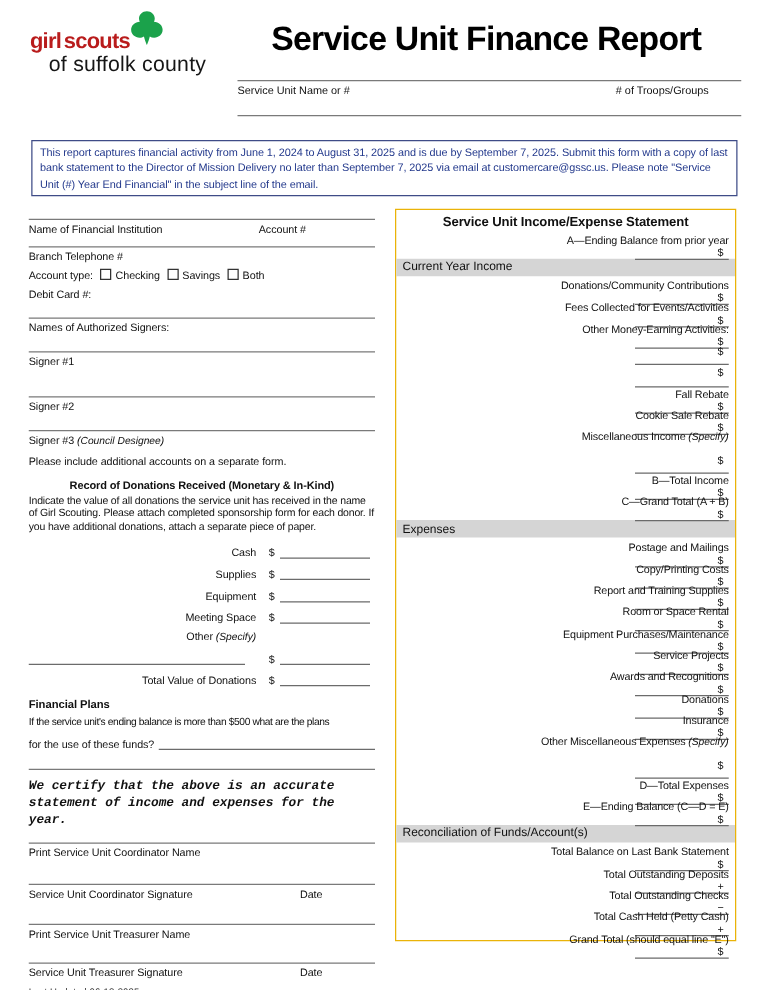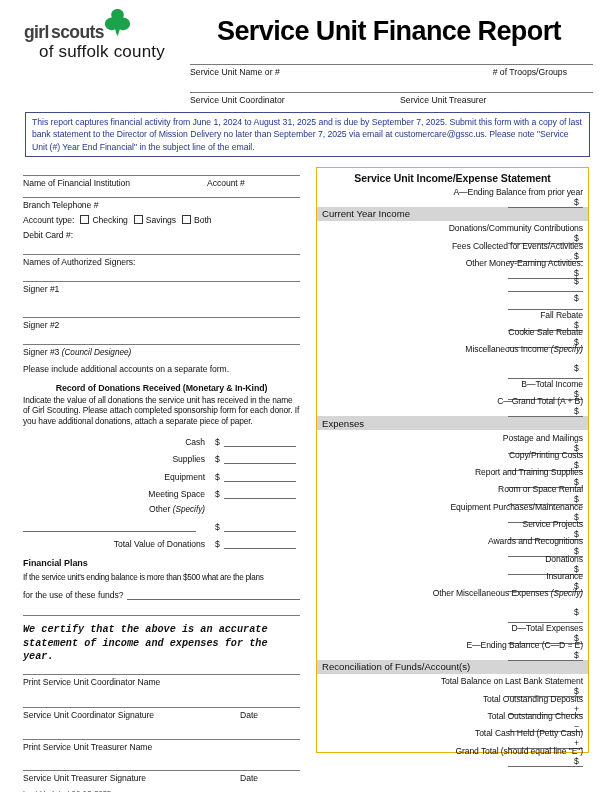--- a/index.html
+++ b/index.html
@@ -1,20 +1,20 @@
 <!DOCTYPE html>
 <html><head>
 <meta charset="utf-8">
 <style>
   html,body{margin:0;padding:0;background:#fff;}
   .page{position:relative;width:612px;height:792px;background:#fff;overflow:hidden;
         font-family:"Liberation Sans",sans-serif;color:#111;}
   
   .logo{position:absolute;left:24px;top:22px;width:170px;}
-  .logo-line1{font-size:17.5px;font-weight:bold;letter-spacing:-0.6px;word-spacing:-2px;color:#404040;position:relative;}
+  .logo-line1{font-size:17.5px;font-weight:bold;letter-spacing:-0.6px;word-spacing:-2px;color:#b91c1c;position:relative;}
   .trefoil{position:absolute;left:80px;top:-14px;width:27px;height:29px;}
   .trefoil path{fill:#1ba24b;}
   .logo-line2{font-size:17px;margin-left:15px;margin-top:-1px;letter-spacing:0.2px;color:#161616;}
   .title{position:absolute;left:188px;top:16px;width:402px;text-align:center;
          font-size:27px;font-weight:bold;letter-spacing:-0.6px;color:#000;}
   .hline{position:absolute;left:190px;width:403px;border-top:1px solid #7a7a7a;height:0;}
   .hlabels{position:absolute;left:190px;width:403px;font-size:8.7px;color:#111;}
   .hlabels .rgt{position:absolute;right:26px;top:0;}
   .hlabels .mid{position:absolute;left:210px;top:0;}
   
@@ -76,24 +76,20 @@
 
   <div class="title">Service Unit Finance Report</div>
 
   <div class="hline" style="top:64px"></div>
   <div class="hlabels" style="top:67px">
     <span>Service Unit Name or #</span>
     <span class="rgt"># of Troops/Groups</span>
   </div>
 
   <div class="hline" style="top:92px"></div>
-  <div class="hlabels" style="top:95px">
-    <span>Service Unit Coordinator</span>
-    <span class="mid">Service Unit Treasurer</span>
-  </div>
 
   <div class="notice">This report captures financial activity from June 1, 2024 to August 31, 2025 and is due by September 7, 2025. Submit this form with a copy of last bank statement to the Director of Mission Delivery no later than September 7, 2025 via email at customercare@gssc.us. Please note "Service Unit (#) Year End Financial" in the subject line of the email.</div>
 
   <div class="leftcol">
 
     <div class="ln" style="margin-top:8px"></div>
     <div class="row" style="margin-top:2px">
       <span>Name of Financial Institution</span>
       <span class="lbl2">Account #</span>
     </div>

